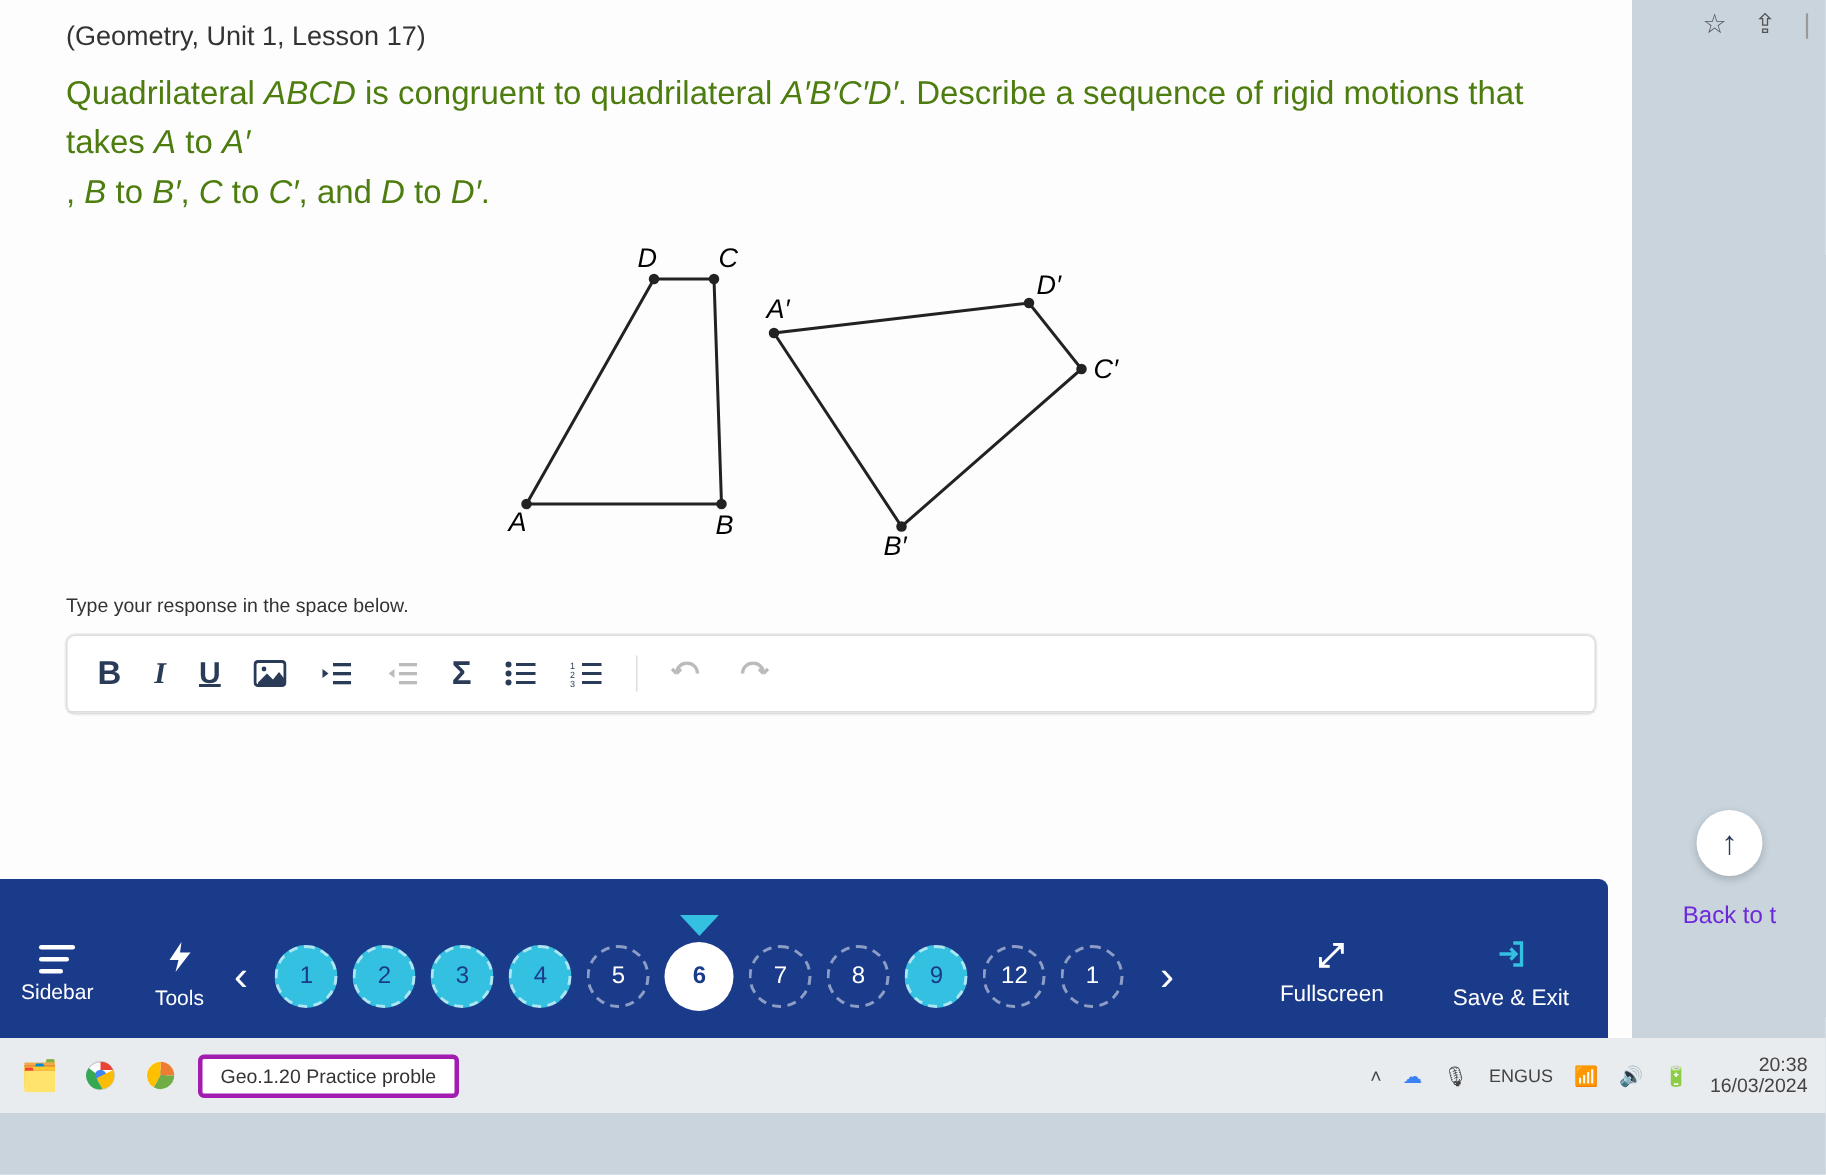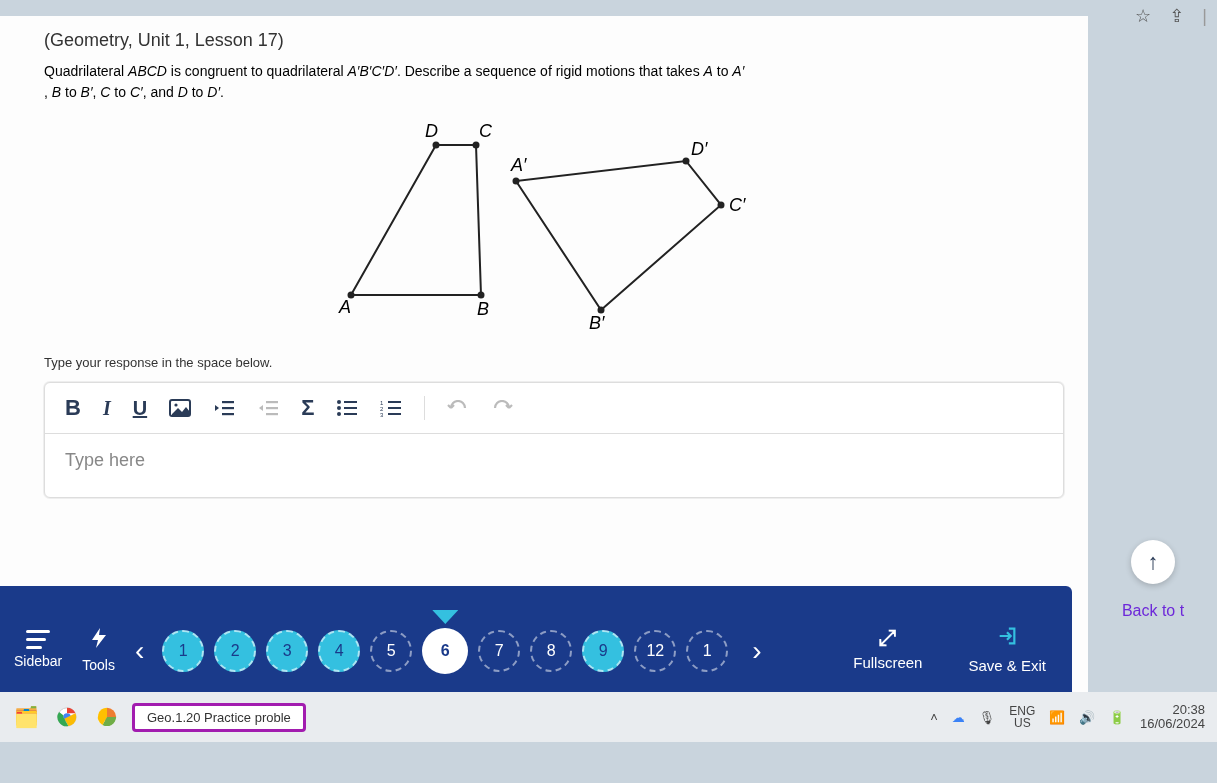--- a/index.html
+++ b/index.html
@@ -1,21 +1,21 @@
 <!DOCTYPE html>
 <html><head>
 <meta charset="utf-8">
 <style>
   * { margin:0; padding:0; box-sizing:border-box; font-family: Arial, Helvetica, sans-serif; }
   html,body { width:1217px; height:783px; background:#c9d4dd; overflow:hidden; }
   .browser-bar { position:absolute; top:5px; right:10px; display:flex; gap:18px; align-items:center; color:#555; }
   .browser-bar span { font-size:18px; cursor:pointer; }
-  .page { position:absolute; left:0; top:16px; width:1088px; height:700px; background:#fdfdfd; padding:14px 30px 0 44px; }
+  .page { position:absolute; left:0; top:0; width:1088px; height:700px; background:#fdfdfd; padding:14px 30px 0 44px; }
   .meta { font-size:18px; color:#333; margin-bottom:10px; }
-  .prompt { font-size:14px; color:#000000; line-height:1.5; margin-bottom:10px; }
+  .prompt { font-size:22px; color:#4d7c0f; line-height:1.5; margin-bottom:10px; }
   .fig-wrap { width:100%; display:flex; justify-content:center; margin:12px 0 30px; }
   .fig { width:460px; height:210px; }
   .fig svg { width:100%; height:100%; overflow:visible; }
   .fig text { font-family: Arial; font-size:18px; font-style:italic; }
   .response-hint { font-size:13px; color:#333; margin-bottom:12px; }
   .editor { border:1px solid #ddd; border-radius:6px; background:#fff; width:1020px; box-shadow:0 0 0 1px #eee; }
   .toolbar { display:flex; align-items:center; gap:22px; padding:12px 20px; border-bottom:1px solid #ddd; color:#2a3b57; }
   .tb-btn { font-size:20px; cursor:pointer; color:#2a3b57; display:flex; align-items:center; }
   .tb-sep { width:1px; height:24px; background:#ddd; }
   .tb-btn.bold { font-weight:800; font-size:22px; }
@@ -39,21 +39,21 @@
   .bb-right .rico { font-size:22px; }
 
   .side-right { position:absolute; right:0; top:540px; width:128px; display:flex; flex-direction:column; align-items:center; gap:18px; }
   .up-arrow { width:44px; height:44px; border-radius:50%; background:#fff; box-shadow:0 2px 6px rgba(0,0,0,.2); display:flex; align-items:center; justify-content:center; font-size:22px; color:#2a3b57; cursor:pointer; }
   .backto { color:#6d28d9; font-size:16px; cursor:pointer; }
 
   .taskbar { position:absolute; left:0; top:692px; width:1217px; height:50px; background:#e9ecef; display:flex; align-items:center; padding:0 12px; gap:10px; }
   .task-icon { width:30px; height:30px; display:flex; align-items:center; justify-content:center; font-size:20px; cursor:pointer; }
   .task-title { background:#fff; border:3px solid #a21caf; border-radius:4px; padding:4px 12px; font-size:13px; color:#333; }
   .tray { margin-left:auto; display:flex; align-items:center; gap:14px; color:#444; font-size:13px; }
-  .tray .lang { display:flex; flex-direction:column; align-items:center; line-height:1; font-size:12px; }
+  .tray .lang { display:flex; align-items:center; line-height:1; font-size:12px; }
   .tray .clock { display:flex; flex-direction:column; align-items:flex-end; line-height:1.1; font-size:13px; }
   .folder-ico { color:#f7b733; }
   .chrome-ico svg, .colorful-ico svg { width:22px; height:22px; }
 
   .ham { display:flex; flex-direction:column; gap:5px; }
   .ham span { width:24px; height:3px; background:#fff; border-radius:2px; }
   .ham span:nth-child(2){width:20px;}
   .ham span:nth-child(3){width:16px;}
   .bolt svg { width:24px; height:24px; fill:#fff; }
   .expand-ico { font-family: monospace; font-weight:bold; letter-spacing:1px; }
@@ -161,34 +161,33 @@
             <path d="M4 8 L1 5 M4 8 L7 5" stroke="#bbb" stroke-width="2.2" fill="none"></path>
           </svg>
         </span>
       <span class="tb-btn disabled">
           <svg width="22" height="16" viewBox="0 0 22 16">
             <path d="M18 8 A7 7 0 0 0 4 8" fill="none" stroke="#bbb" stroke-width="2.2"></path>
             <path d="M18 8 L21 5 M18 8 L15 5" stroke="#bbb" stroke-width="2.2" fill="none"></path>
           </svg>
         </span>
     </div>
-    <div class="editor-body">Type here</div>
   </div>
 </div>
 
 <div class="bottombar">
   <div class="bb-col" style="margin-top:20px;">
     <span class="ham">
         <span></span>
         <span></span>
         <span></span>
       </span>
     <span>Sidebar</span>
   </div>
-  <div class="bb-col" style="margin-top:20px;">
+  <div class="bb-col" style="margin-top:20px;margin-left:21px;">
     <span class="bolt"><svg viewBox="0 0 24 24">
           <path d="M13 2 L5 14 H11 L9 22 L19 9 H12 Z"></path>
         </svg></span>
     <span>Tools</span>
   </div>
   <div class="dot-wrap">
     <span class="chev">‹</span>
     <span class="dot done">1</span>
     <span class="dot done">2</span>
     <span class="dot done">3</span>
@@ -255,16 +254,16 @@
     <span>🎙</span>
     <span class="lang">
         <span>ENG</span>
         <span>US</span>
       </span>
     <span>📶</span>
     <span>🔊</span>
     <span>🔋</span>
     <span class="clock">
         <span>20:38</span>
-        <span>16/06/2024</span>
+        <span>16/03/2024</span>
       </span>
   </div>
 </div>
 
 </body></html>

